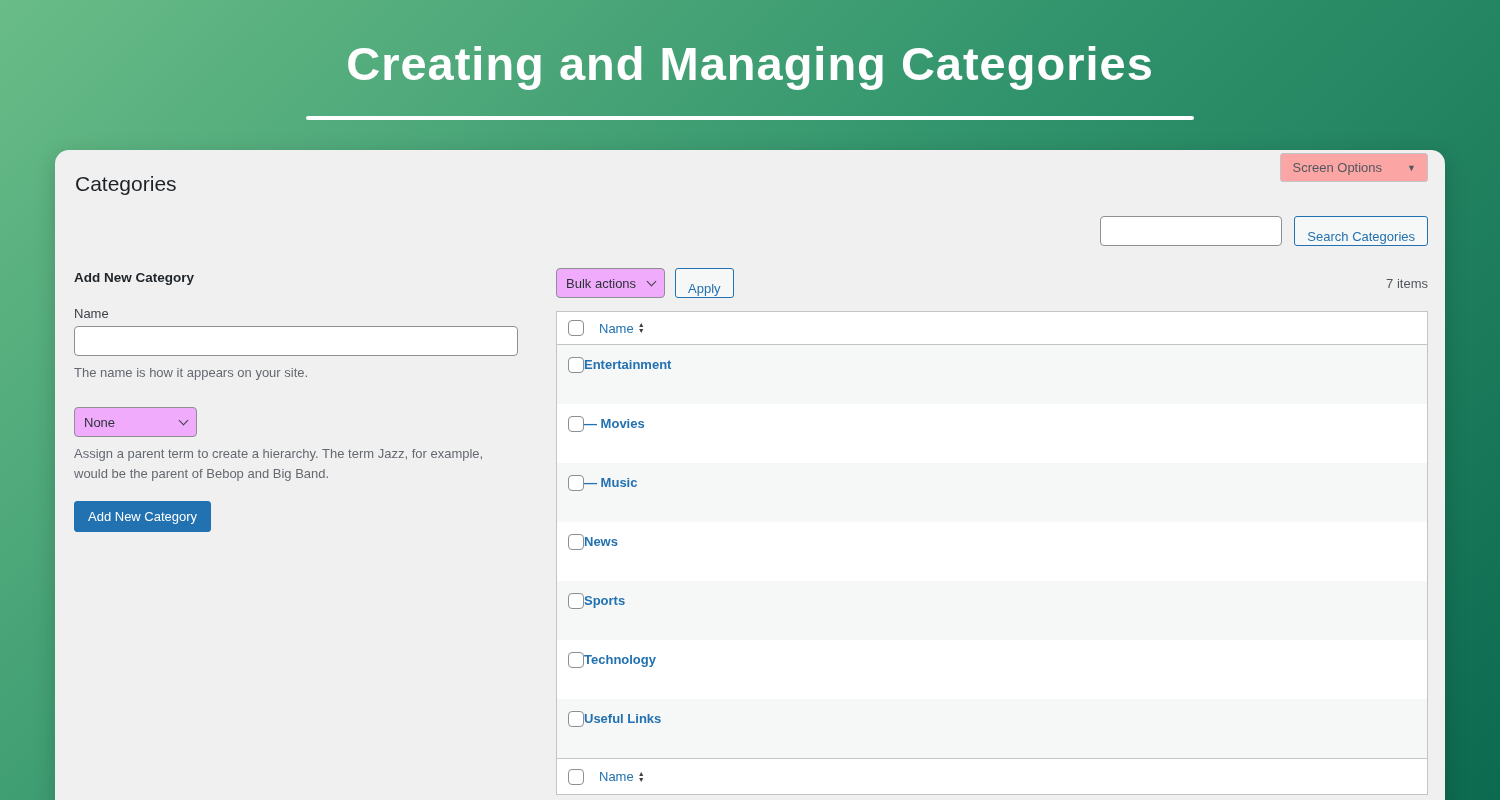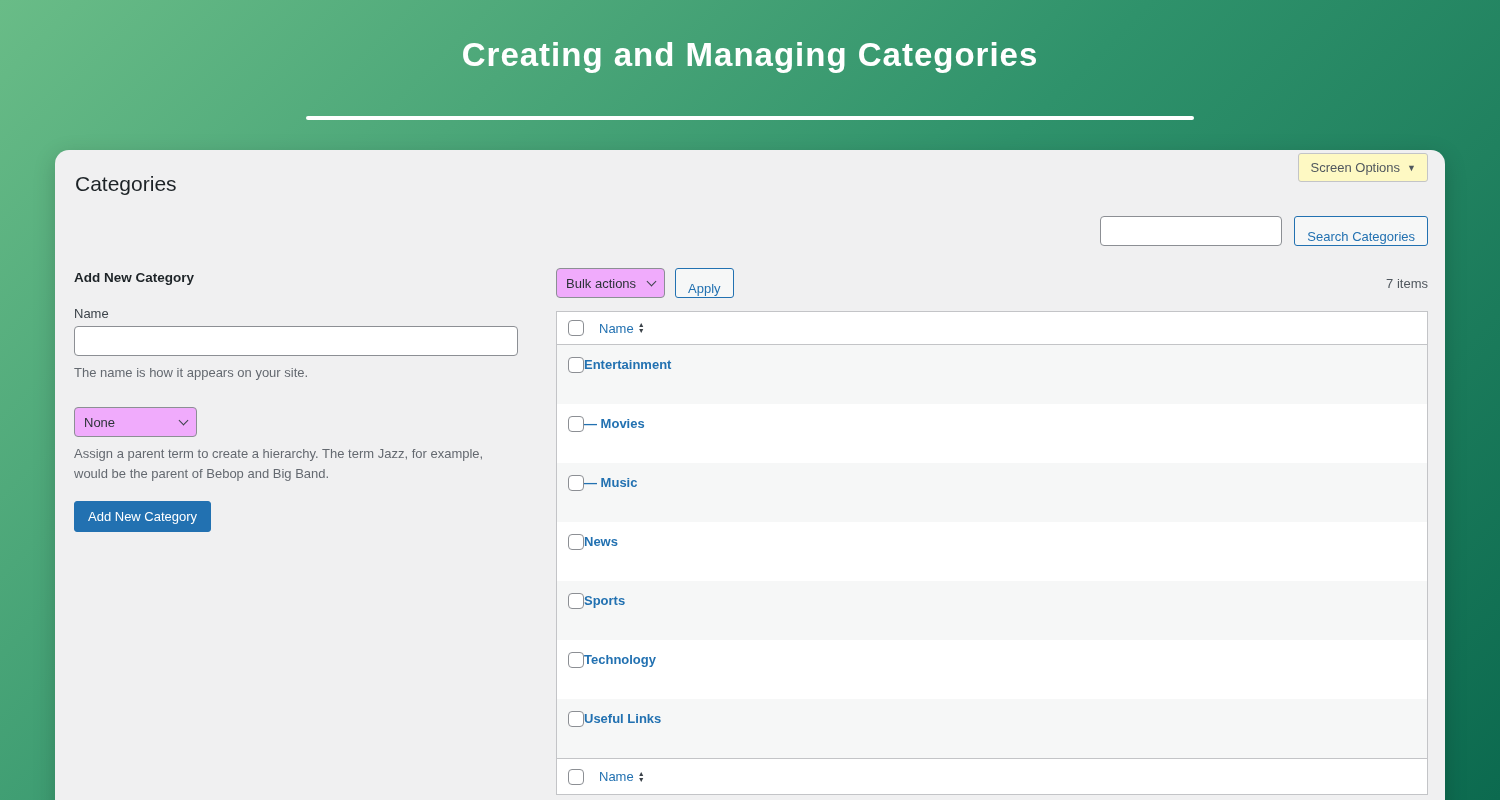--- a/index.html
+++ b/index.html
@@ -7,41 +7,41 @@
   body {
     font-family: "Liberation Sans", sans-serif;
     position: relative;
     background: linear-gradient(135deg, #69bc87 0%, #2f926b 50%, #0c6a4f 100%);
   }
 
   
   .banner-title {
     position: absolute; top: 36px; left: 0; width: 100%;
     text-align: center; color: #ffffff;
-    font-size: 33px; font-weight: 700; letter-spacing: 1px;
+    font-size: 47px; font-weight: 700; letter-spacing: 1px;
   }
   .banner-underline {
     position: absolute; top: 116px; left: 50%; transform: translateX(-50%);
     width: 888px; height: 4px; background: #ffffff; border-radius: 2px;
   }
 
   
   .admin-card {
     position: absolute; left: 55px; top: 150px; width: 1390px; height: 690px;
     background: #f0f0f1; border-radius: 14px;
     box-shadow: 0 6px 22px rgba(0,0,0,0.18);
   }
   .page-title {
     position: absolute; left: 20px; top: 22px;
     font-size: 21px; font-weight: 400; color: #1d2327;
   }
   .screen-options {
     position: absolute; right: 17px; top: 3px;
-    display: inline-flex; align-items: center; gap: 7px;
-    background: #fef9c3; border: 1px solid #c3c4c7; border-radius: 3px;
+    display: inline-flex; align-items: center; gap: 25px;
+    background: #fca5a5; border: 1px solid #c3c4c7; border-radius: 3px;
     padding: 6px 11px; font-size: 13px; color: #50575e; cursor: pointer;
   }
   .so-arrow { font-size: 9px; color: #50575e; }
 
   .search-row {
     position: absolute; right: 17px; top: 66px;
     display: flex; gap: 12px; align-items: center;
   }
   .search-input {
     width: 182px; height: 30px; background: #ffffff;

